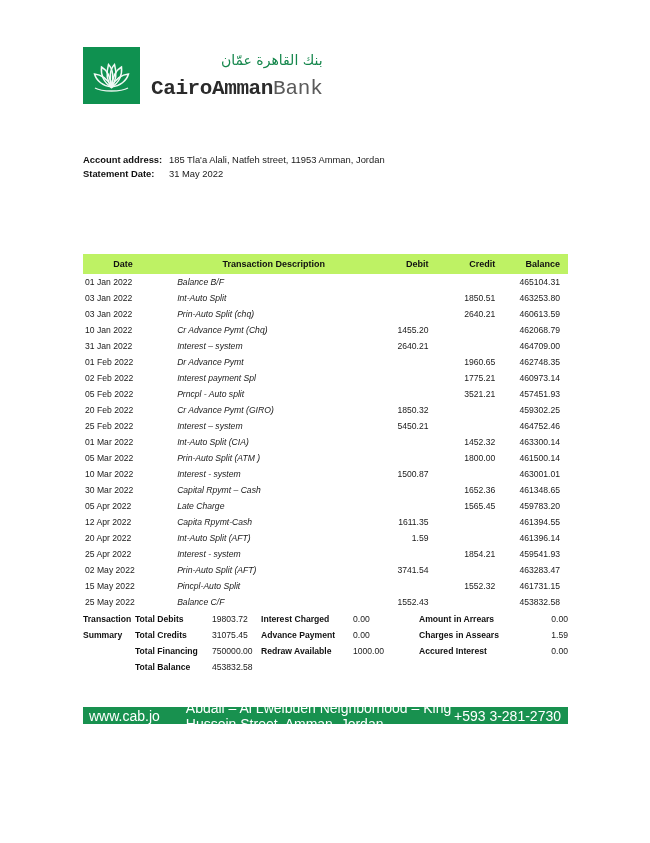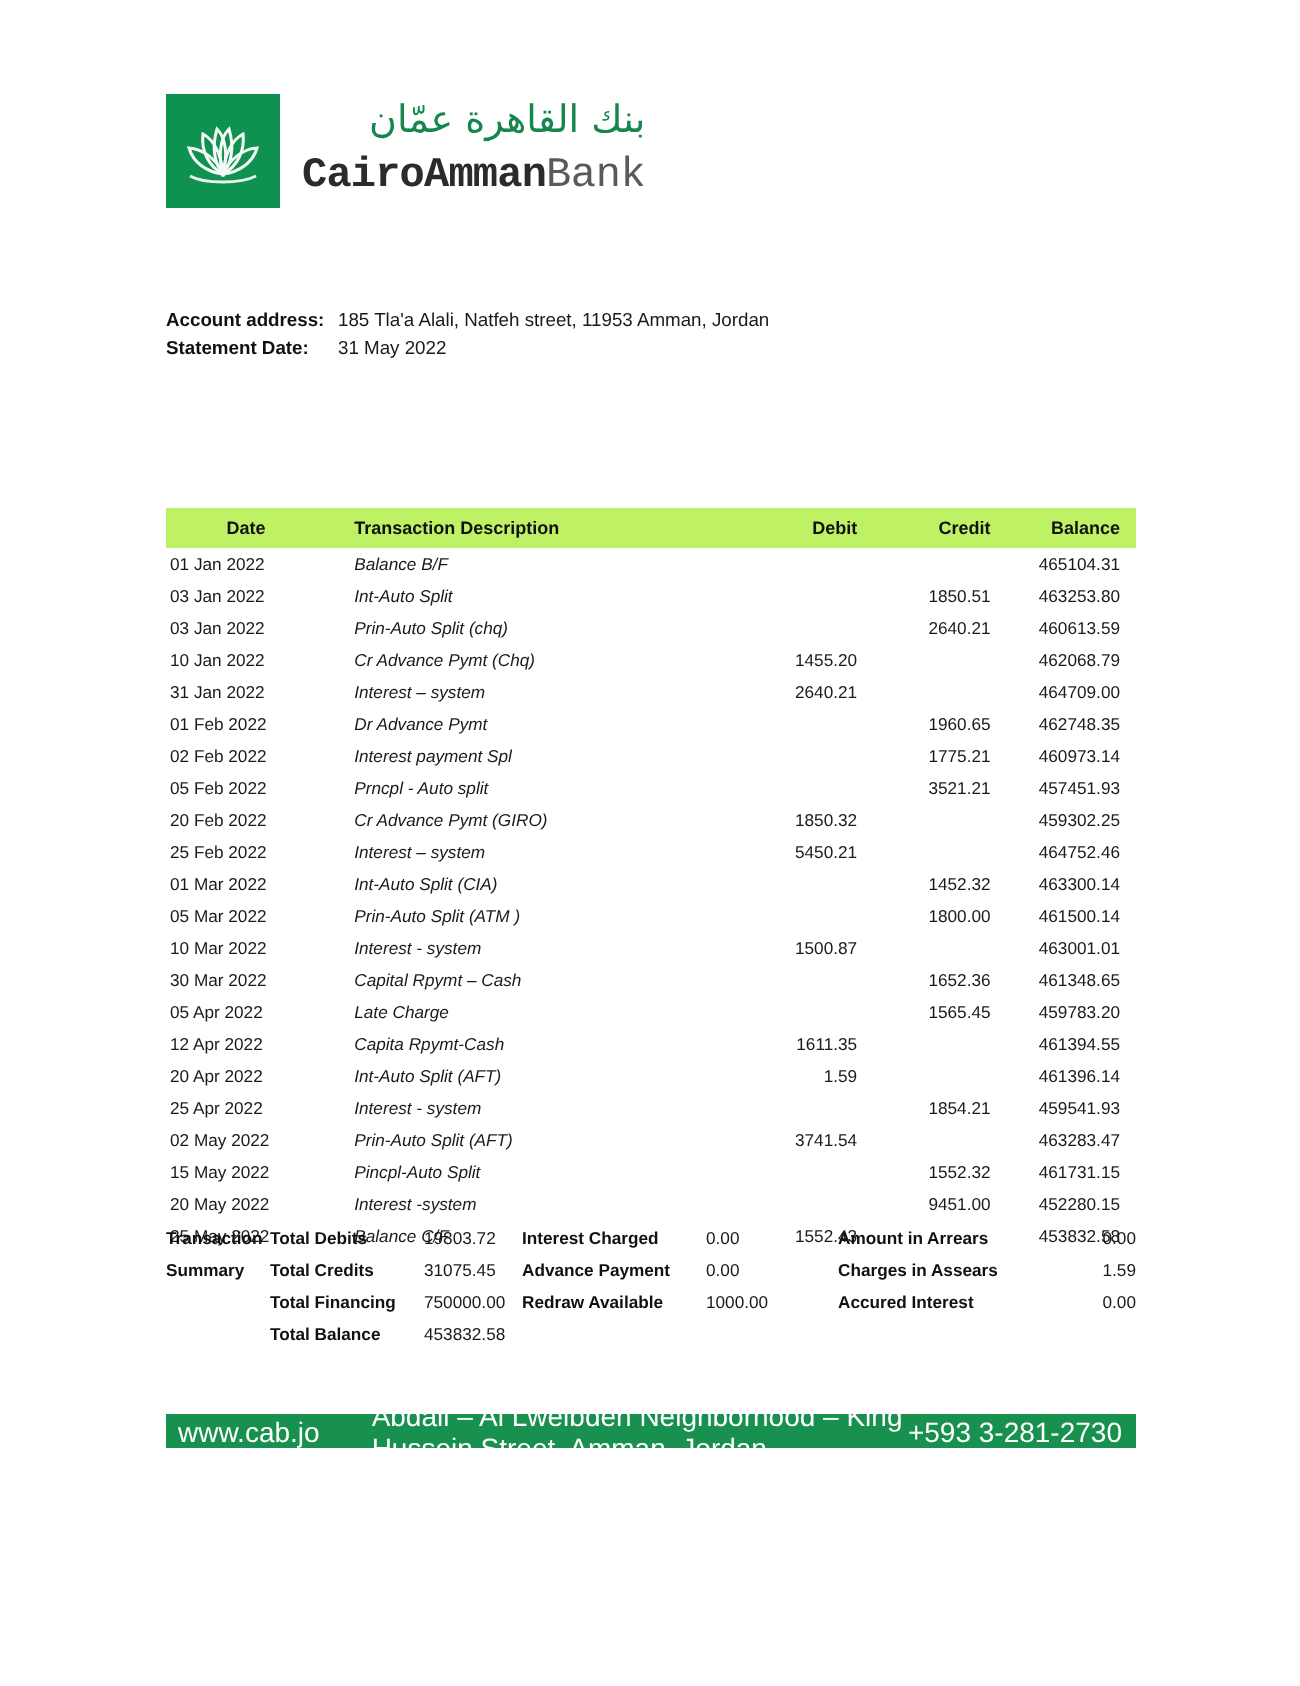--- a/index.html
+++ b/index.html
@@ -38,21 +38,21 @@
     display: flex;
     flex-direction: column;
     justify-content: flex-start;
     padding-top: 1px;
   }
   .logo-arabic {
     font-family: "DejaVu Sans", sans-serif;
     direction: rtl;
     unicode-bidi: bidi-override;
     color: #15874c;
-    font-size: 19px;
+    font-size: 14px;
     line-height: 25px;
     letter-spacing: 0px;
     white-space: nowrap;
   }
   .logo-latin {
     font-size: 21px;
     line-height: 25px;
     white-space: nowrap;
     margin-top: 3px;
     font-family: Liberation Mono, monospace;
@@ -104,21 +104,21 @@
   .txn-table thead th {
     background: #bef264;
     font-weight: bold;
     font-size: 9px;
     color: #111;
     padding: 5px 0 5px 0;
     text-align: center;
     border: none;
   }
   .txn-table thead th.th-date { width: 86px; text-align: center; }
-  .txn-table thead th.th-desc { width: 213px; text-align: left; padding-left: 14px; }
+  .txn-table thead th.th-desc { width: 213px; text-align: center; padding-left: 14px; }
   .txn-table thead th.th-debit { width: 64px; text-align: right; padding-right: 10px; }
   .txn-table thead th.th-credit { width: 62px; text-align: right; padding-right: 8px; }
   .txn-table thead th.th-balance { width: 60px; text-align: right; padding-right: 8px; }
 
   .txn-table tbody td {
     padding: 3.0px 0 3.0px 0;
     color: #1a1a1a;
     white-space: nowrap;
   }
   .txn-table tbody td.c-date { padding-left: 2px; text-align: left; }
@@ -368,27 +368,20 @@
         <td class="c-balance">463283.47</td>
       </tr>
       <tr>
         <td class="c-date">15 May 2022</td>
         <td class="c-desc">Pincpl-Auto Split</td>
         <td class="c-debit"></td>
         <td class="c-credit">1552.32</td>
         <td class="c-balance">461731.15</td>
       </tr>
       <tr>
-        <td class="c-date">20 May 2022</td>
-        <td class="c-desc">Interest -system</td>
-        <td class="c-debit"></td>
-        <td class="c-credit">9451.00</td>
-        <td class="c-balance">452280.15</td>
-      </tr>
-      <tr>
         <td class="c-date">25 May 2022</td>
         <td class="c-desc">Balance C/F</td>
         <td class="c-debit">1552.43</td>
         <td class="c-credit"></td>
         <td class="c-balance">453832.58</td>
       </tr>
     </tbody>
 </table>
 
 <div class="summary">

